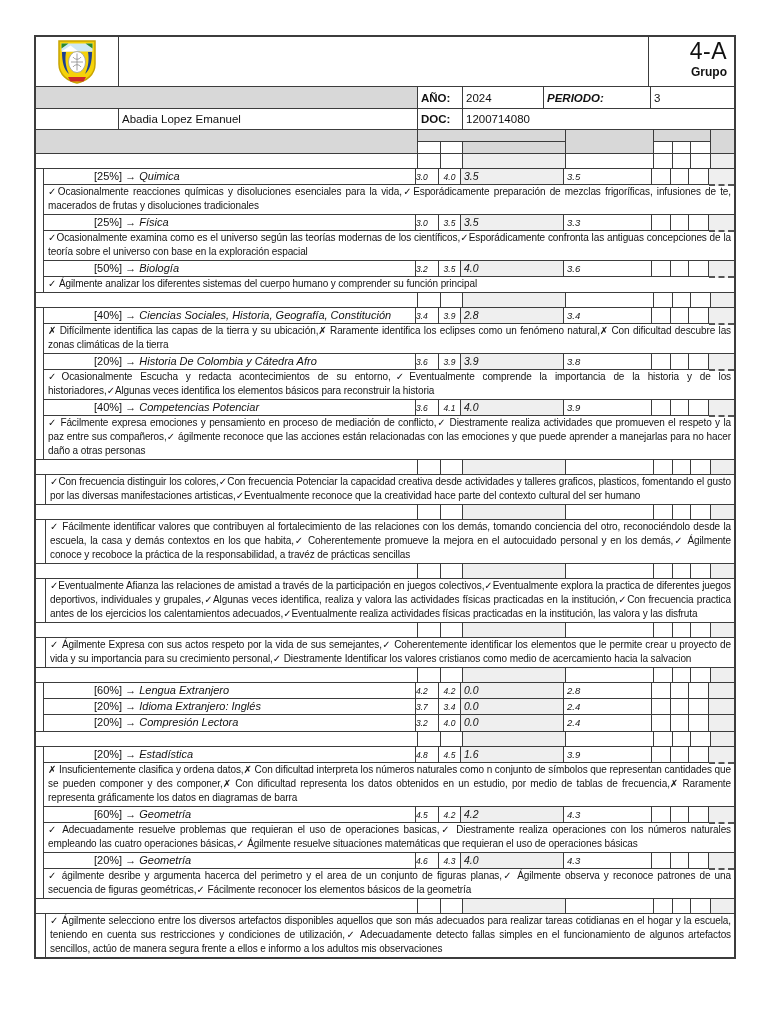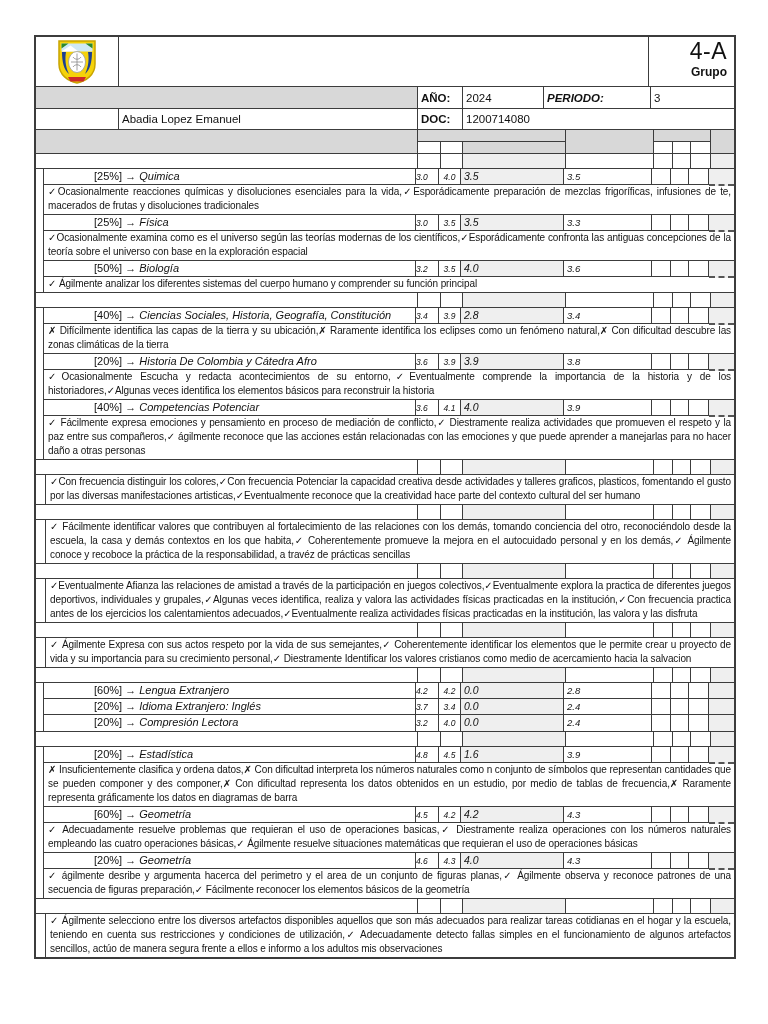--- a/index.html
+++ b/index.html
@@ -437,21 +437,21 @@
             <div class="cell g1">4.6</div>
             <div class="cell g2">4.3</div>
             <div class="cell g3">4.0</div>
             <div class="cell g4">4.3</div>
             <div class="cell e1"></div>
             <div class="cell e2"></div>
             <div class="cell e3"></div>
             <div class="cell e4 dash"></div>
           </div>
           <div class="desc-row">
-            <div class="desc">✓ ágilmente desribe y argumenta hacerca del perimetro y el area de un conjunto de figuras planas,✓ Ágilmente observa y reconoce patrones de una secuencia de figuras preparación,✓ Fácilmente reconocer los elementos básicos de la geometría</div>
+            <div class="desc">✓ ágilmente desribe y argumenta hacerca del perimetro y el area de un conjunto de figuras planas,✓ Ágilmente observa y reconoce patrones de una secuencia de figuras geométricas,✓ Fácilmente reconocer los elementos básicos de la geometría</div>
           </div>
         </div>
       </div>
       <div class="band-row">
         <div class="bcell b-subj"></div>
         <div class="bcell b-g1"></div>
         <div class="bcell b-g2"></div>
         <div class="bcell b-g3 shaded"></div>
         <div class="bcell b-g4"></div>
         <div class="bcell b-e1"></div>

